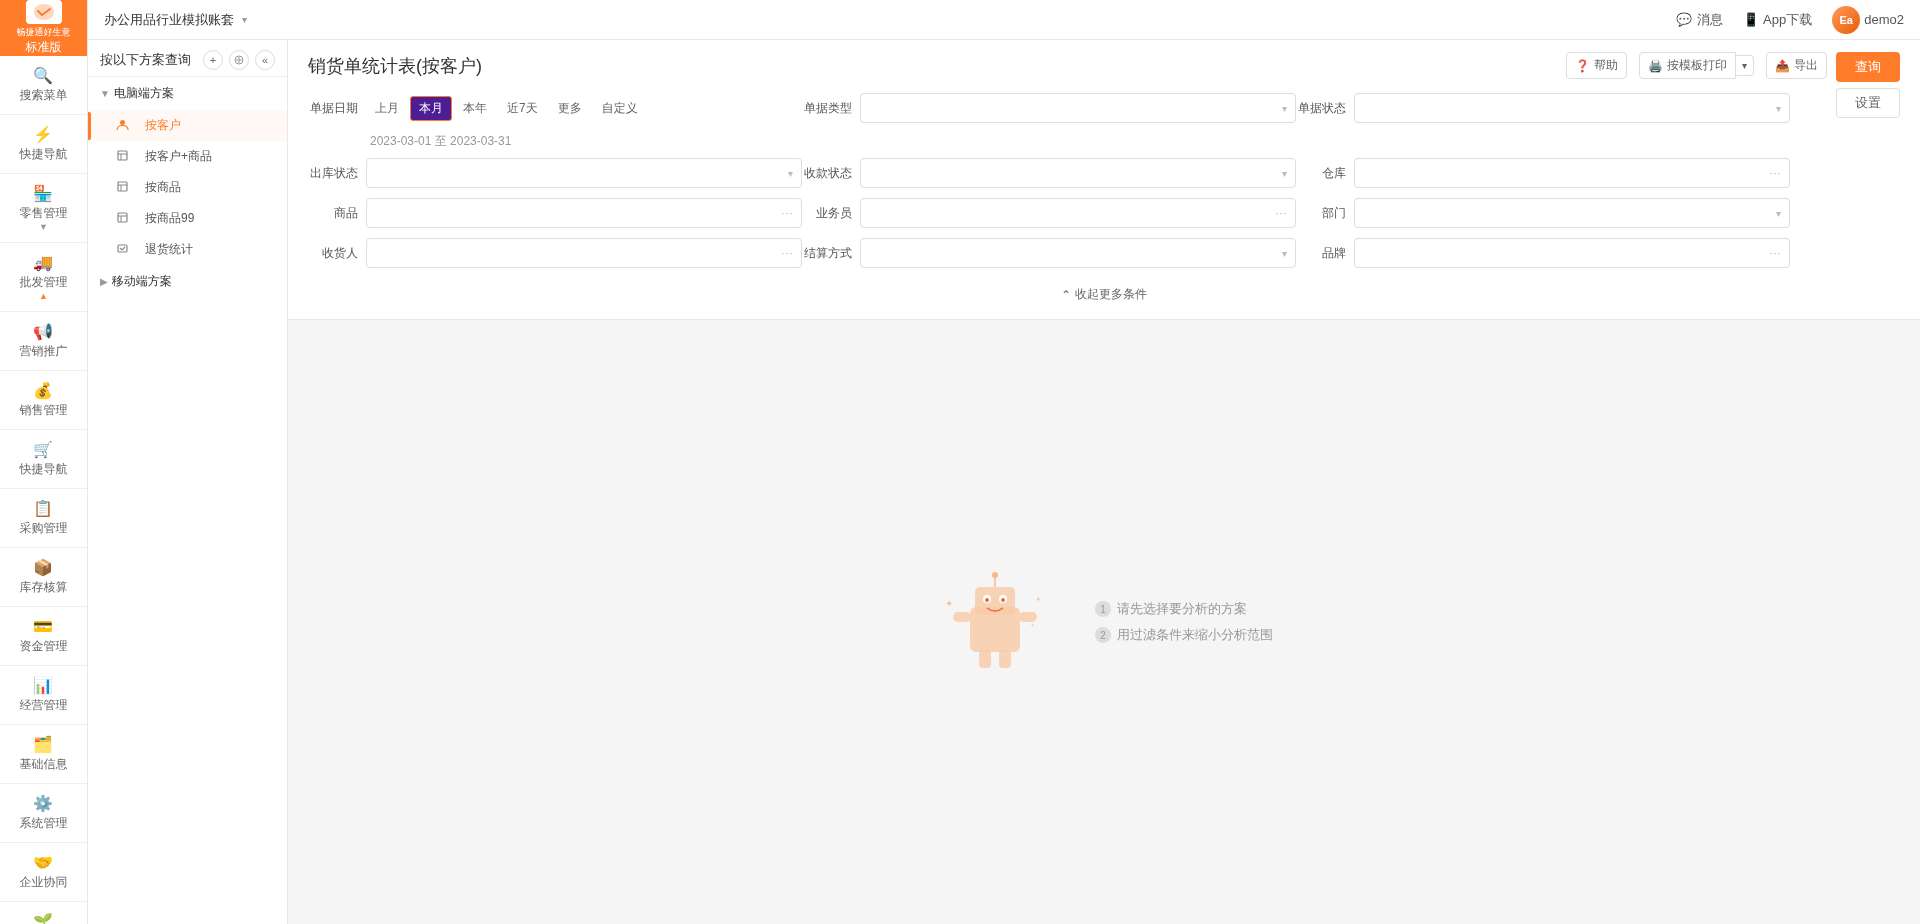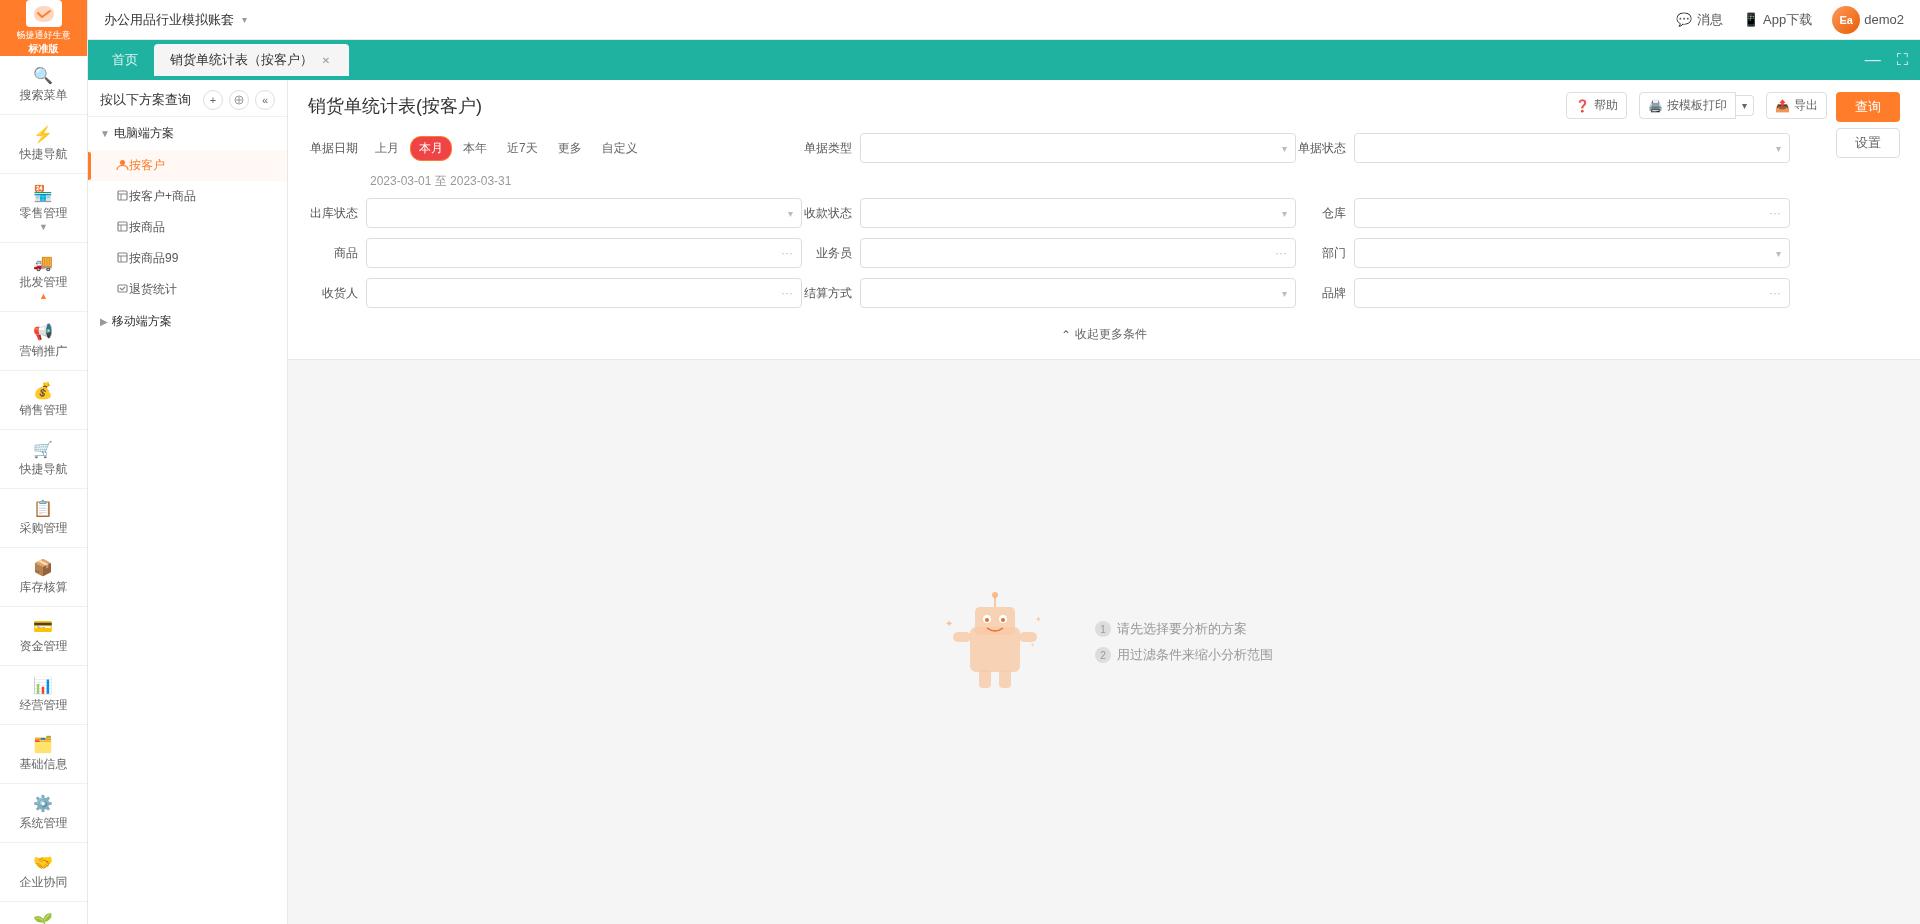--- a/index.html
+++ b/index.html
@@ -197,21 +197,21 @@
       color: #333;
       font-size: 12px;
       cursor: pointer;
     }
     .scheme-group-arrow { font-size: 10px; color: #999; }
     .scheme-group-label { font-weight: 400; }
     .scheme-item {
       padding: 7px 12px 7px 28px;
       display: flex;
       align-items: center;
-      gap: 0;
+      gap: 16px;
       color: #555;
       font-size: 12px;
       cursor: pointer;
     }
     .scheme-item.active {
       background: #fff8f5;
       color: #ff7c2a;
     }
     .scheme-item.active .item-icon { color: #ff7c2a; }
     .scheme-item .item-icon { font-size: 13px; color: #888; }
@@ -284,24 +284,23 @@
     }
     .date-btn {
       padding: 3px 8px;
       border-radius: 3px;
       border: 1px solid transparent;
       font-size: 12px;
       color: #666;
       cursor: pointer;
     }
     .date-btn.active {
-      background: #ef4444;
+      background: #4c1d95;
       color: #fff;
       border-color: #ff7c2a;
-      border-radius: 11px;
     }
     .date-range-text {
       font-size: 12px;
       color: #999;
       margin-left: 6px;
     }
 
     .filter-select {
       flex: 1;
       height: 30px;
@@ -439,21 +438,21 @@
 
 <div class="sidebar">
   <div class="sidebar-logo">
     <div class="logo-icon">
       <svg viewBox="0 0 28 22" fill="none" xmlns="http://www.w3.org/2000/svg">
         <path d="M4 11 C4 6 8 3 14 3 C20 3 24 6 24 11 C24 16 20 19 14 19 C8 19 4 16 4 11Z" fill="#ff7c2a" opacity="0.3"></path>
         <path d="M8 10 L12 14 L20 8" stroke="#ff7c2a" stroke-width="2" stroke-linecap="round" stroke-linejoin="round"></path>
       </svg>
     </div>
     <span style="font-size:9px;">畅捷通好生意</span>
-    <span style="font-size:10px;font-weight:bold;">标准版</span>
+    <span style="font-size:12px;">标准版</span>
   </div>
   <div class="sidebar-item">
     <div class="s-icon">🔍</div>
     <div>搜索菜单</div>
   </div>
   <div class="sidebar-item">
     <div class="s-icon">⚡</div>
     <div>快捷导航</div>
   </div>
   <div class="sidebar-item">
@@ -529,33 +528,20 @@
         <span>📱</span>
         <span>App下载</span>
       </div>
       <div class="hdr-item">
         <div class="user-avatar">Ea</div>
         <span>demo2</span>
       </div>
     </div>
   </div>
 
-  <div class="tab-bar">
-    <div class="tab home">
-      <span>首页</span>
-    </div>
-    <div class="tab active">
-      <span>销货单统计表（按客户）</span>
-      <div class="tab-close">✕</div>
-    </div>
-    <div class="tab-bar-right">
-      <span class="tab-bar-btn">—</span>
-      <span class="tab-bar-btn">⛶</span>
-    </div>
-  </div>
 
   <div class="content-area">
 
     <div class="scheme-panel">
       <div class="scheme-header">
         <span class="scheme-title">按以下方案查询</span>
         <div class="scheme-actions">
           <div class="scheme-btn">+</div>
           <div class="scheme-btn">
             <svg width="10" height="10" viewBox="0 0 10 10">

